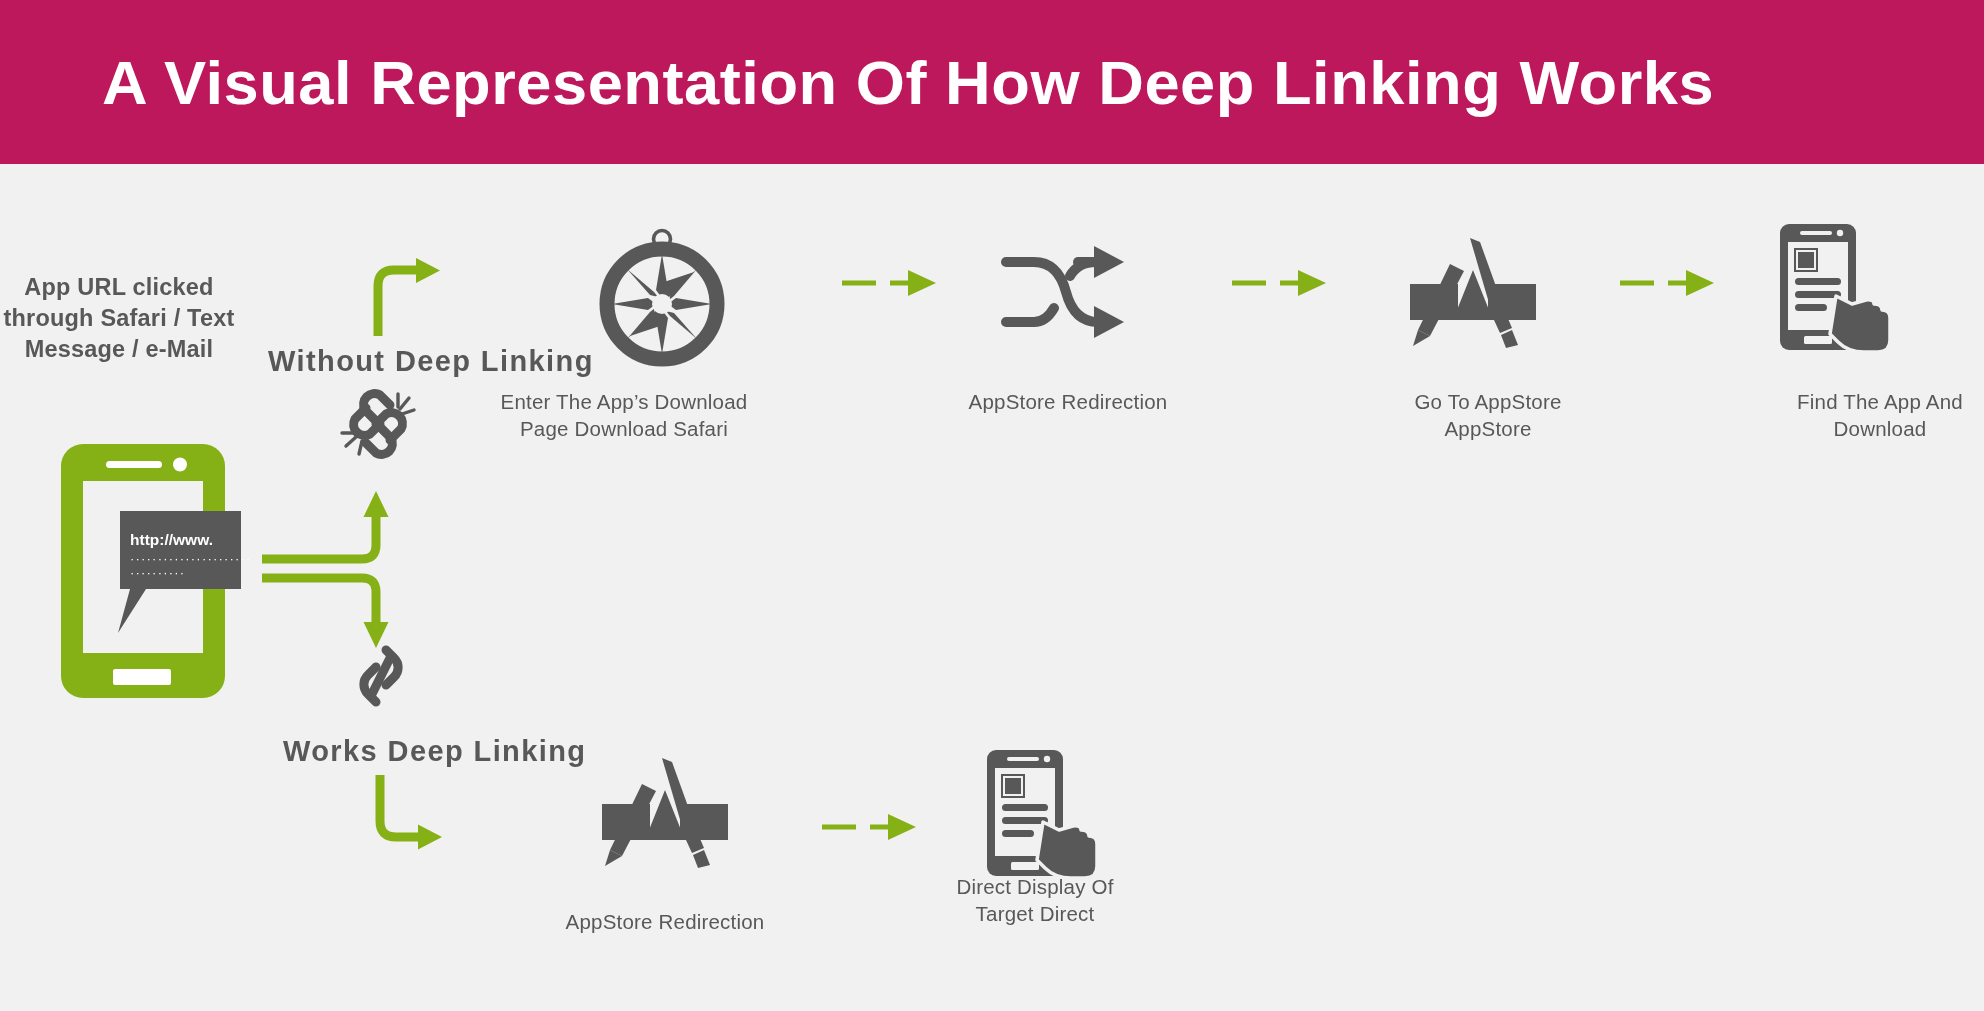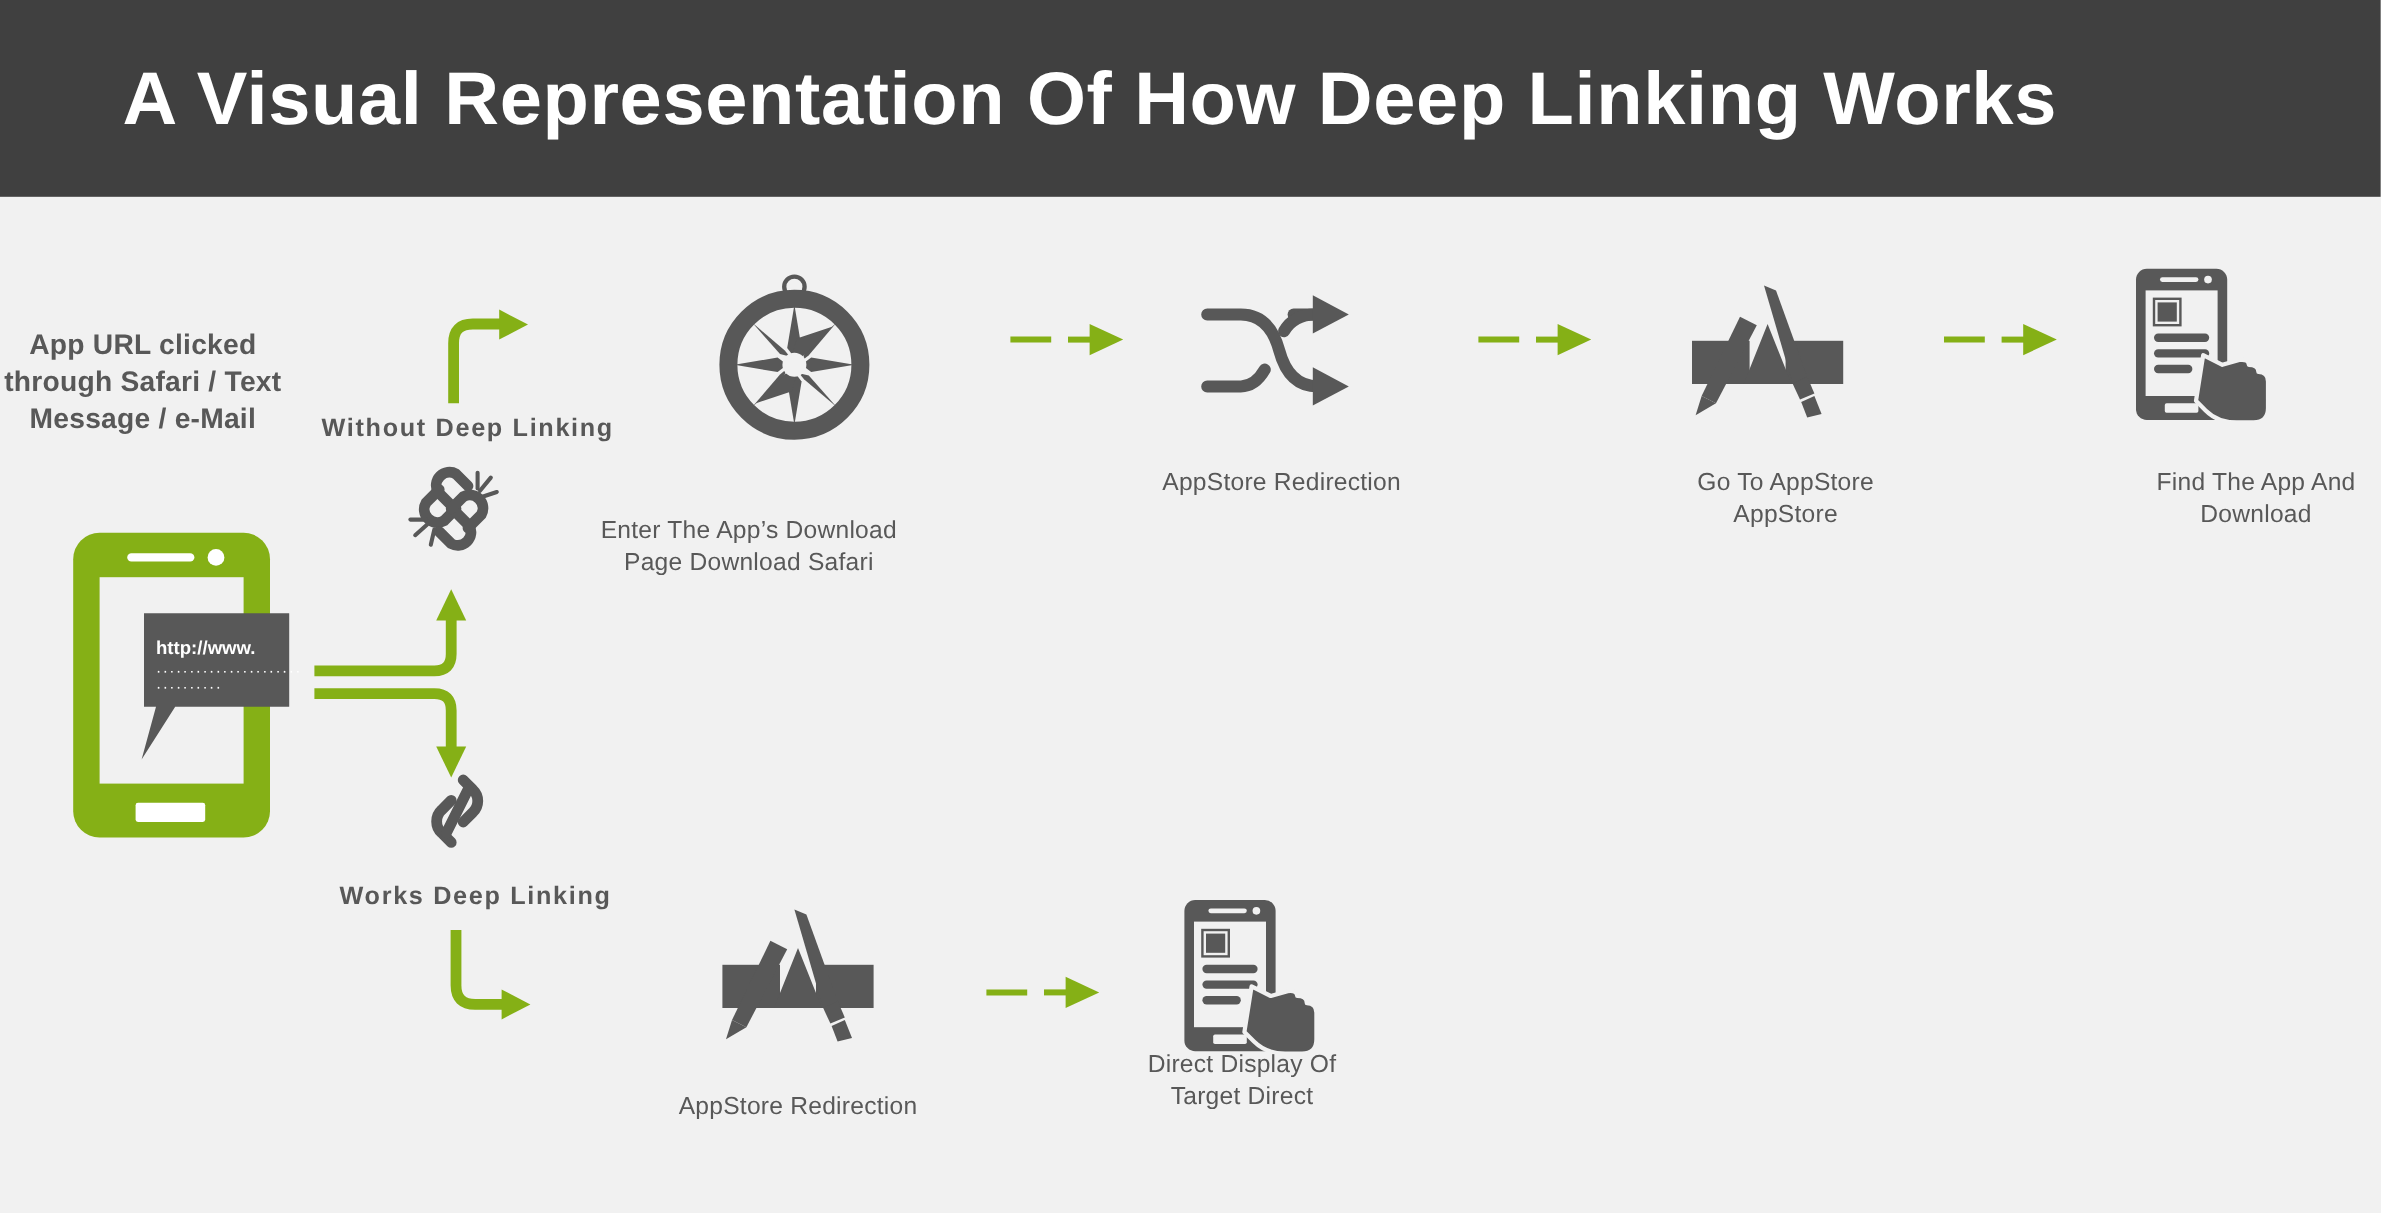--- a/index.html
+++ b/index.html
@@ -13,21 +13,21 @@
     font-family: "Liberation Sans", sans-serif;
     position: relative;
   }
 
   
   .header {
     position: absolute;
     left: 0; top: 0;
     width: 1984px;
     height: 164px;
-    background: #404040;
+    background: #be185d;
     display: flex;
     align-items: center;
   }
   .header-title {
     color: #ffffff;
     font-size: 62px;
     font-weight: bold;
     letter-spacing: 0.5px;
     padding-left: 100px;
     white-space: nowrap;
@@ -43,21 +43,21 @@
     color: #585858;
     font-size: 20.5px;
     line-height: 27px;
     text-align: center;
     font-weight: 500;
     letter-spacing: 0.2px;
   }
   .label-step {
     position: absolute;
     color: #585858;
-    font-size: 21px;
+    font-size: 29px;
     font-weight: bold;
     letter-spacing: 1.4px;
     white-space: nowrap;
   }
   .intro-text {
     position: absolute;
     color: #585858;
     font-size: 23.5px;
     line-height: 31px;
     font-weight: bold;
@@ -181,21 +181,21 @@
       <polygon points="99,111 72,88 68,83 76,85"></polygon>
       <polygon points="99,41 76,68 71,72 73,64"></polygon>
       <polygon points="29,111 52,84 57,80 55,88"></polygon>
     </g>
 
     <polygon points="96,44 70,70 62,98 32,108 58,82 66,54" fill="#585858"></polygon>
     <circle cx="64" cy="76" r="10" fill="#f1f1f1"></circle>
     <circle cx="64" cy="76" r="10" fill="none" stroke="#585858" stroke-width="0"></circle>
   </svg>
 </div>
-<div class="caption" style="left:404px; top:388px; width:440px;margin-top:40px;">
+<div class="caption" style="left:404px; top:388px; width:440px;">
   <div>Enter The App’s Download</div>
   <div>Page Download Safari</div>
 </div>
 
 <div class="node" style="left:840px; top:268px;">
   <svg width="100" height="30" viewBox="0 0 100 30">
     <line x1="2" y1="15" x2="36" y2="15" stroke="#85b016" stroke-width="5"></line>
     <line x1="50" y1="15" x2="72" y2="15" stroke="#85b016" stroke-width="5"></line>
     <polygon points="68,2 96,15 68,28" fill="#85b016"></polygon>
   </svg>

